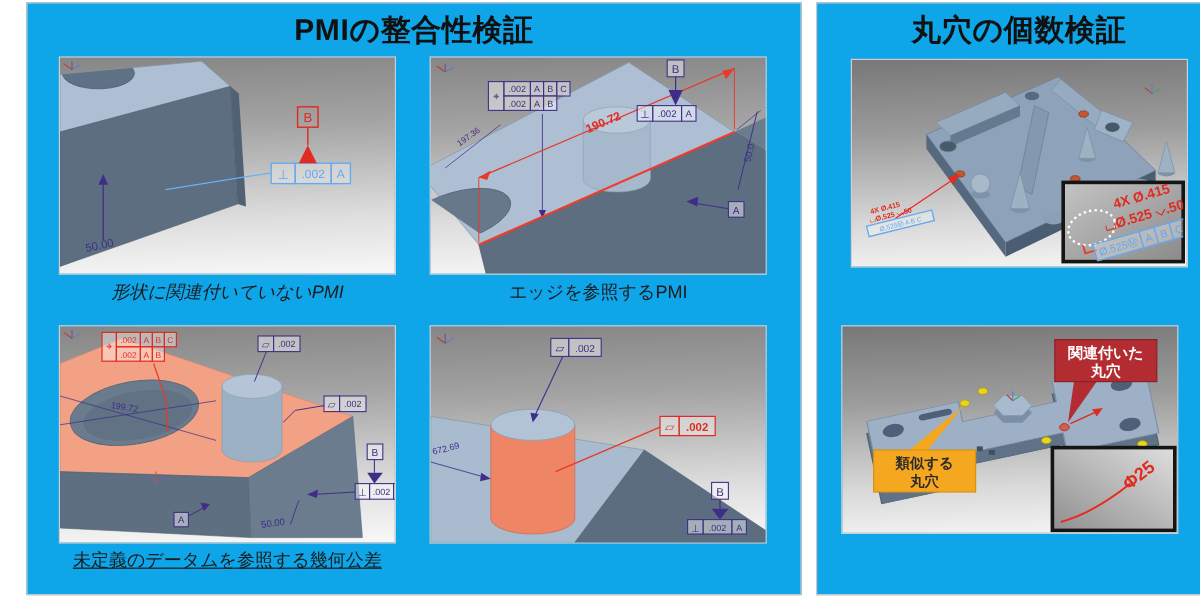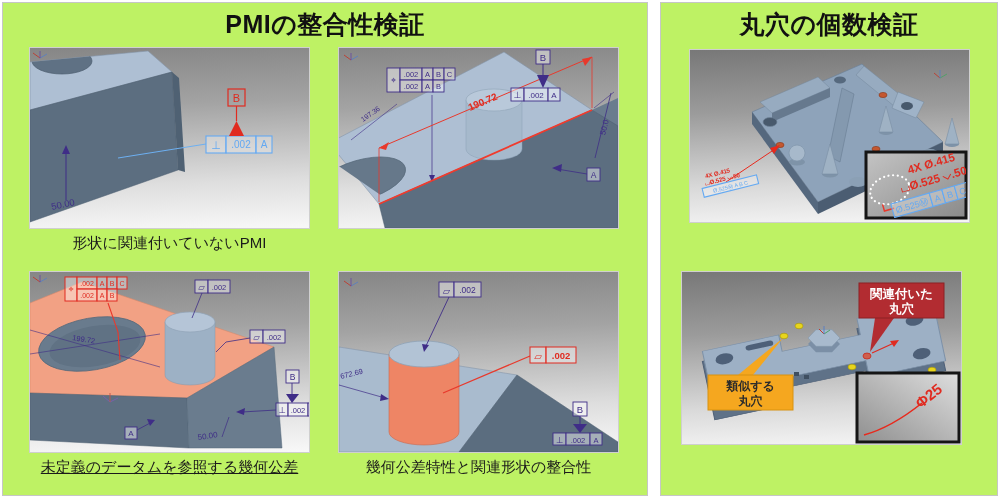--- a/index.html
+++ b/index.html
@@ -2,22 +2,22 @@
 <html><head>
 <meta charset="utf-8">
 <style>
   html,body { margin:0; padding:0; }
   body {
     width:1000px; height:500px; position:relative; background:#ffffff;
     font-family:"Liberation Sans","DejaVu Sans",sans-serif;
     overflow:hidden;
   }
   .panel {
-    position:absolute; top:2px; height:494px; background:#bef264;
-    border:1px solid #c6c6c6; box-sizing:border-box;
+    position:absolute; top:2px; height:494px; background:#0ea5e9;
+    border:1px solid #c6c6c6; box-sizing:border-box;margin-left:20px;
   }
   #left-panel  { left:2px;  width:646px; }
   #right-panel { left:660px; width:338px; }
   .panel-title {
     position:absolute; top:5px; left:0; width:100%; text-align:center;
     font-size:25px; font-weight:bold; color:#111; letter-spacing:0.5px;
   }
   .figure { position:absolute; }
   .scene {
     border:1px solid #cfcfcf; box-sizing:content-box;
@@ -80,21 +80,21 @@
           <text x="234" y="100" font-size="10" text-anchor="middle" class="btxt">A</text>
         </g>
         <g>
           <rect x="198" y="41" width="17" height="17" fill="none" stroke="#e02b20" stroke-width="1.2"></rect>
           <text x="206.5" y="54" font-size="11" text-anchor="middle" class="rtxt">B</text>
           <line x1="206.5" y1="58" x2="206.5" y2="73" stroke="#e02b20" stroke-width="1.2"></line>
           <polygon points="206.5,73 199,88 214,88" fill="#e02b20"></polygon>
         </g>
       </svg>
     </div>
-    <div class="caption" style="width:281px;">形状に関連付いていないPMI</div>
+    <div class="caption" style="width:281px;font-style:italic;">形状に関連付いていないPMI</div>
   </div>
 
   <div class="figure" style="left:335px; top:44px;">
     <div class="scene">
       <svg width="279" height="180" viewBox="0 0 279 180">
         <defs>
             <clipPath id="f2top">
               <polygon points="-10,95 165,4 253,62 40,156"></polygon>
             </clipPath>
           </defs>
@@ -166,20 +166,21 @@
           <line x1="12" y1="92" x2="58" y2="56" class="pline" stroke-width="0.6"></line>
           <text x="24" y="74" font-size="7" class="ptxt" transform="rotate(-35 24 74)">197.36</text>
         </g>
         <g stroke-width="0.9">
           <line x1="12" y1="12" x2="5" y2="7" stroke="#c0392b"></line>
           <line x1="12" y1="12" x2="19" y2="8" stroke="#5a7fc0"></line>
           <line x1="12" y1="12" x2="12" y2="5" stroke="#6a4fa0"></line>
         </g>
       </svg>
     </div>
+    <div class="caption" style="width:281px;">エッジを参照するPMI</div>
   </div>
 
   <div class="figure" style="left:26px; top:268px;">
     <div class="scene">
       <svg width="279" height="180" viewBox="0 0 279 180">
         <g>
           <polygon points="0,31 52,10 244,75 157,126 0,121" fill="#f2a184" stroke="#d98a6c" stroke-width="0.6"></polygon>
           <polygon points="0,121 157,126 159,176 0,168" fill="#5d6f81" stroke="#4d5f70" stroke-width="0.5"></polygon>
           <polygon points="157,126 244,75 252,176 159,176" fill="#6a7c8e" stroke="#55687a" stroke-width="0.5"></polygon>
           <ellipse cx="62" cy="72" rx="54" ry="26" transform="rotate(-10 62 72)" fill="#697b8d" stroke="#57697b" stroke-width="0.8"></ellipse>
@@ -307,21 +308,20 @@
           <polygon points="50,127 42,122 41,129" fill="#3f2d87"></polygon>
           <text x="2" y="107" font-size="7.5" class="ptxt" transform="rotate(-14 2 107)">672.69</text>
         </g>
         <g stroke-width="0.9">
           <line x1="12" y1="14" x2="5" y2="9" stroke="#c0392b"></line>
           <line x1="12" y1="14" x2="19" y2="10" stroke="#5a7fc0"></line>
           <line x1="12" y1="14" x2="12" y2="6" stroke="#6a4fa0"></line>
         </g>
       </svg>
     </div>
-    <div class="caption" style="width:281px;">幾何公差特性と関連形状の整合性</div>
   </div>
 </div>
 
 <div class="panel" id="right-panel">
   <div class="panel-title">丸穴の個数検証</div>
 
   <div class="figure" style="left:28px; top:46px;">
     <div class="scene">
       <svg width="279" height="172" viewBox="0 0 279 172">
         <defs>

